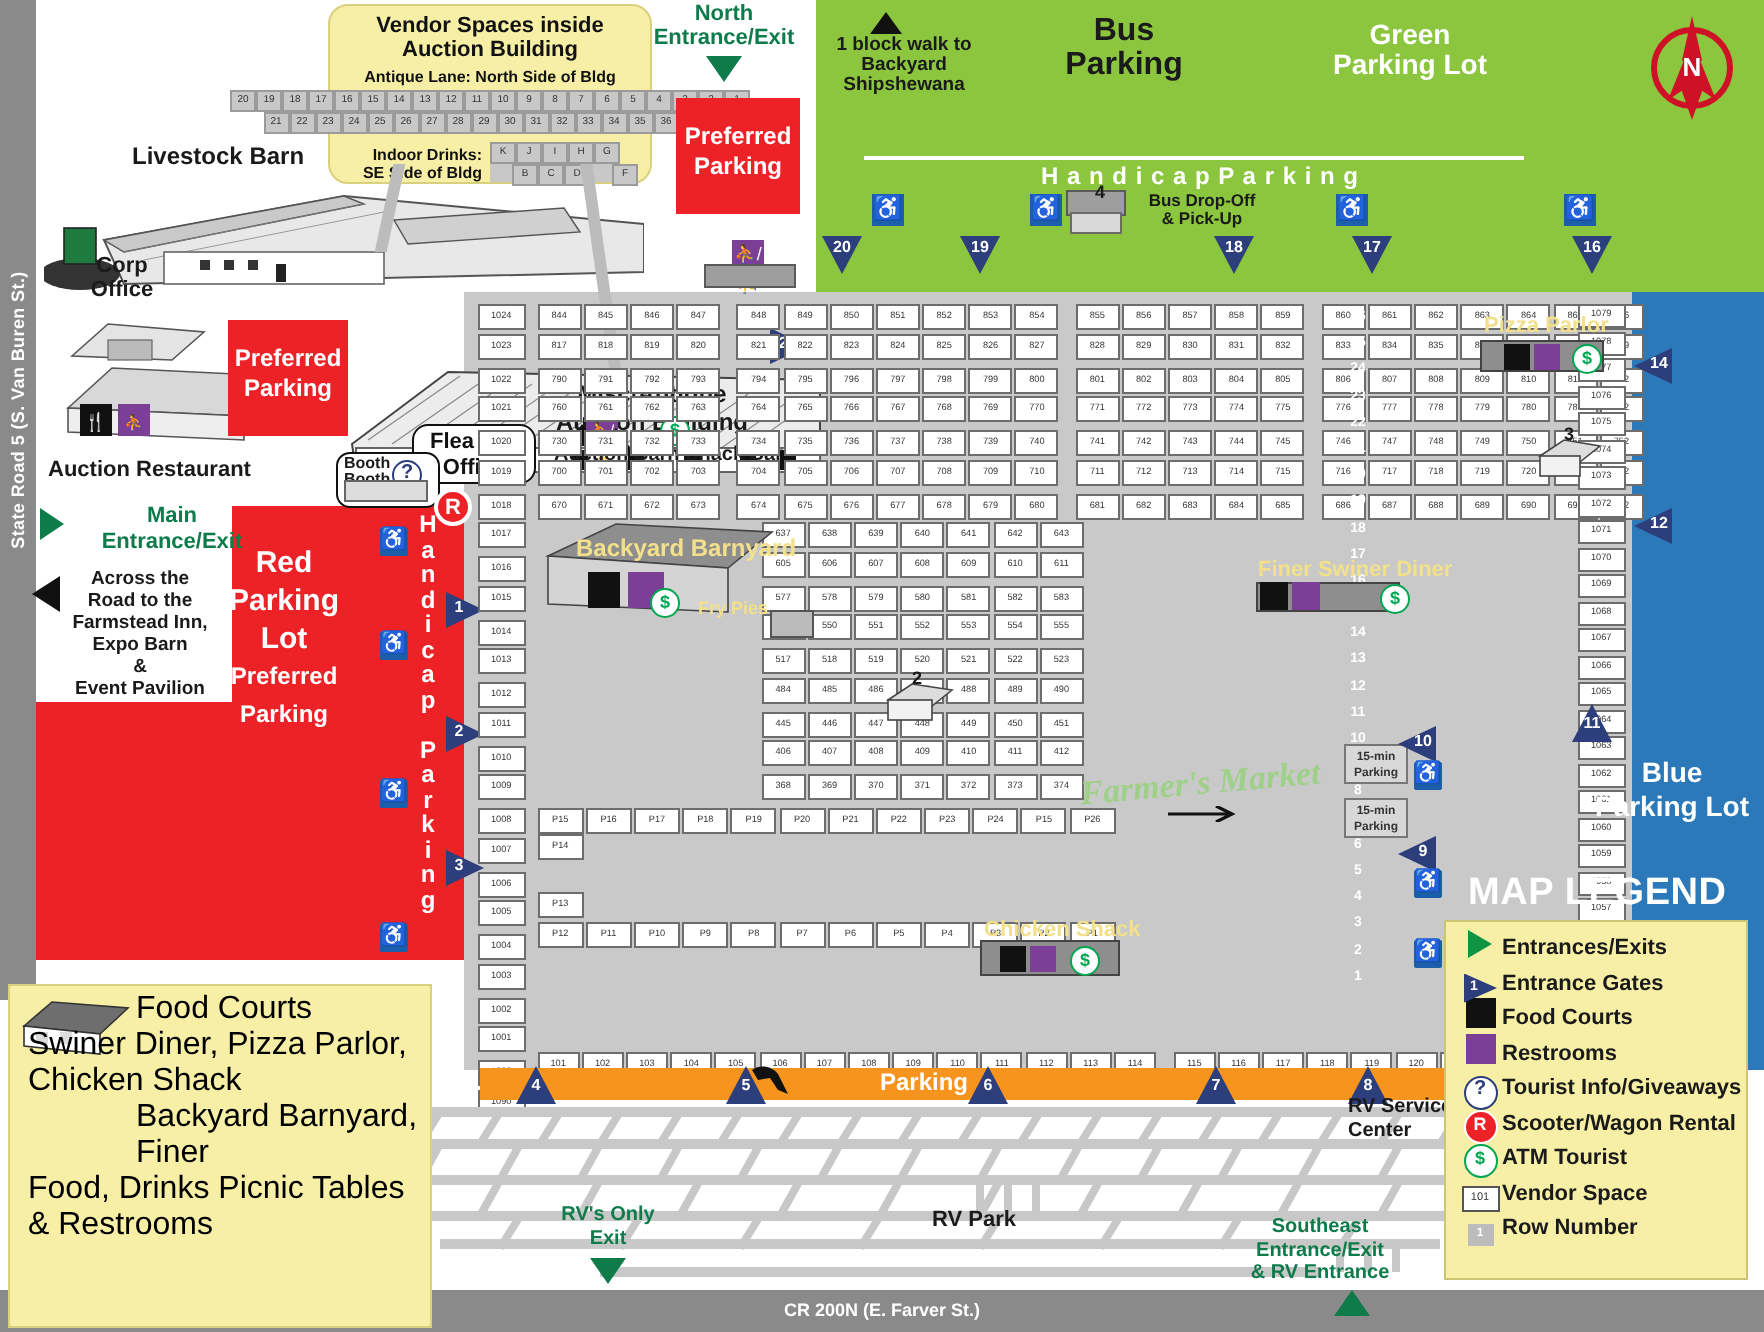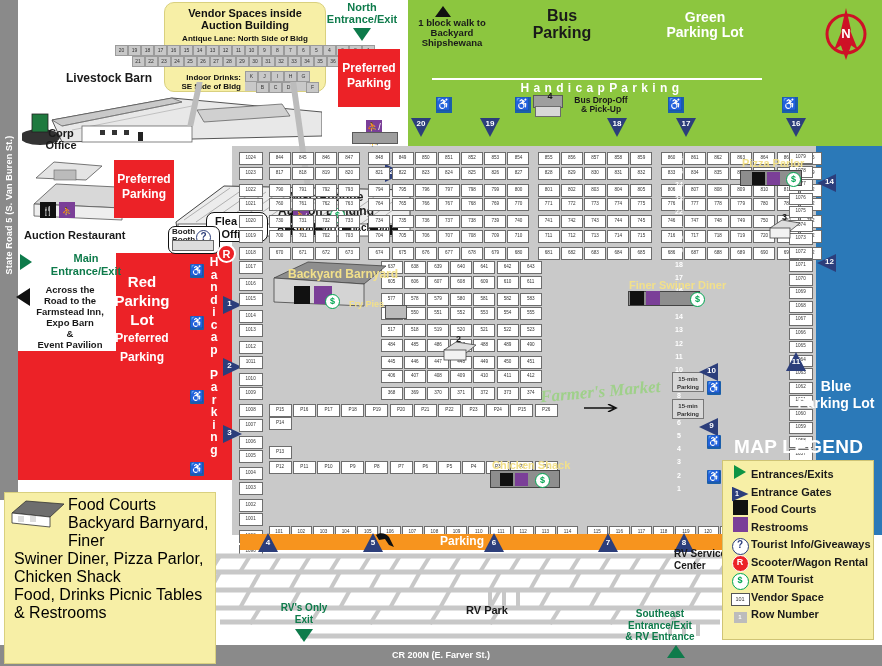--- a/index.html
+++ b/index.html
@@ -1144,21 +1144,21 @@
     <div id="food-entries">
         <div style="display: flex; align-items: flex-start; margin-bottom: 1px;">
           <div style="flex: 0 0 58px; padding-top: 3px;"><svg width="56" height="30" viewBox="0 0 56 30">
               <polygon points="2,14 16,2 54,5 40,18" fill="#6e6e6e" stroke="#333" stroke-width=".8"></polygon>
               <polygon points="2,14 40,18 40,28 2,24" fill="#fff" stroke="#333" stroke-width=".8"></polygon>
               <rect x="8" y="17" width="6" height="6" fill="#ddd"></rect>
               <rect x="20" y="17" width="6" height="6" fill="#ddd"></rect>
             </svg></div>
           <div style="flex: 1 1 0%;">
             <div class="fh">Food Courts</div>
+            <div class="fs" style="margin-left: -54px;">Swiner Diner, Pizza Parlor, Chicken Shack</div>
             <div class="fs">Backyard Barnyard, Finer</div>
-            <div class="fs" style="margin-left: -54px;">Swiner Diner, Pizza Parlor, Chicken Shack</div>
             <div class="fs" style="margin-left: -54px;">Food, Drinks Picnic Tables &amp; Restrooms</div>
           </div>
         </div>
       </div>
   </div>
 
 </div>
 
 </body></html>

